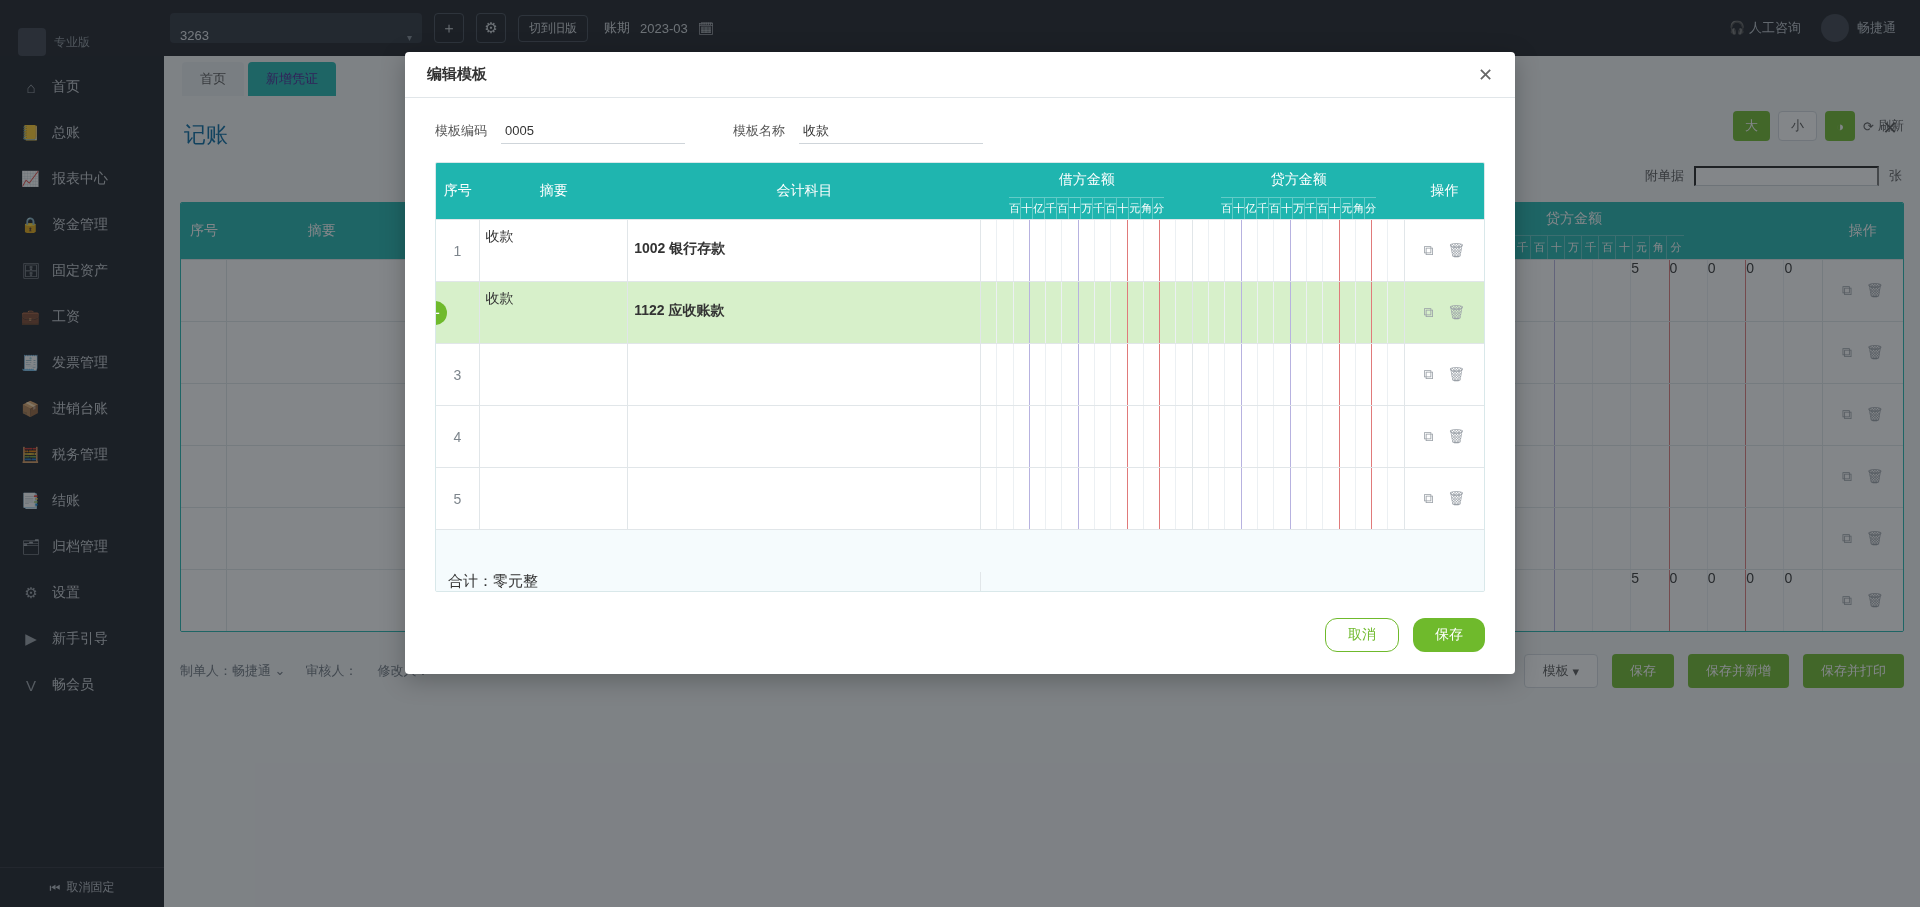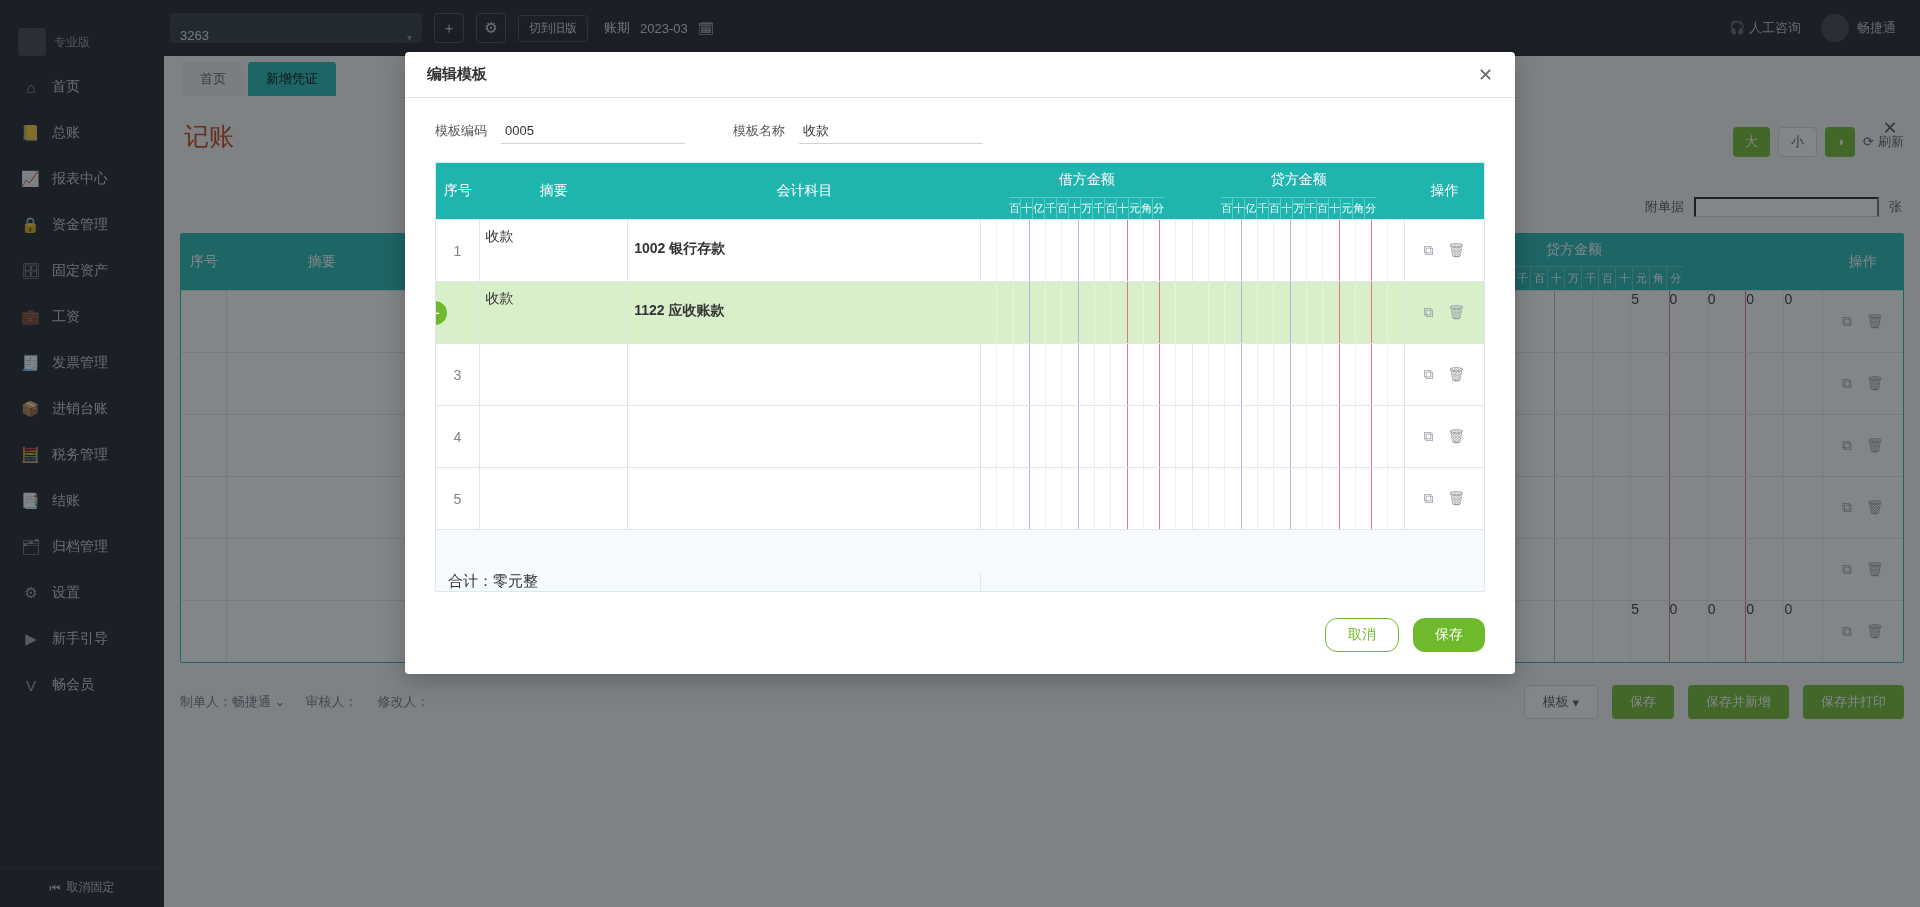--- a/index.html
+++ b/index.html
@@ -88,30 +88,30 @@
     position:absolute;left:164px;top:56px;right:0;bottom:0;
     background:#f3f5f7;
   }
   .tabs{
     height:40px;display:flex;align-items:flex-end;padding-left:18px;gap:4px;
   }
   .tab{
     height:34px;display:flex;align-items:center;padding:0 18px;border-radius:4px 4px 0 0;
     font-size:13px;background:#e9edf0;color:#555;
   }
-  .tab.active{background:var(--teal);color:#000000;}
+  .tab.active{background:var(--teal);color:#4c1d95;}
   .tab-close{
     position:absolute;right:16px;top:58px;width:28px;height:28px;display:flex;align-items:center;justify-content:center;
     color:#555;font-size:18px;
   }
 
   .content{
     position:absolute;left:16px;right:16px;top:46px;bottom:16px;background:transparent;
   }
-  .page-title{font-size:25px;color:#c2410c;margin:18px 4px 28px;}
+  .page-title{font-size:22px;color:#0369a1;margin:18px 4px 0;}
   .pill-green{
     background:var(--green);color:#fff;border-radius:4px;height:30px;display:flex;align-items:center;padding:0 12px;font-size:13px;
   }
   .pill-outline{
     border:1px solid #d4dadf;background:#fff;border-radius:4px;height:30px;display:flex;align-items:center;padding:0 12px;font-size:13px;color:#555;
   }
 
   
   .vtable{
     width:100%;border:1px solid var(--teal);border-radius:2px;overflow:hidden;

